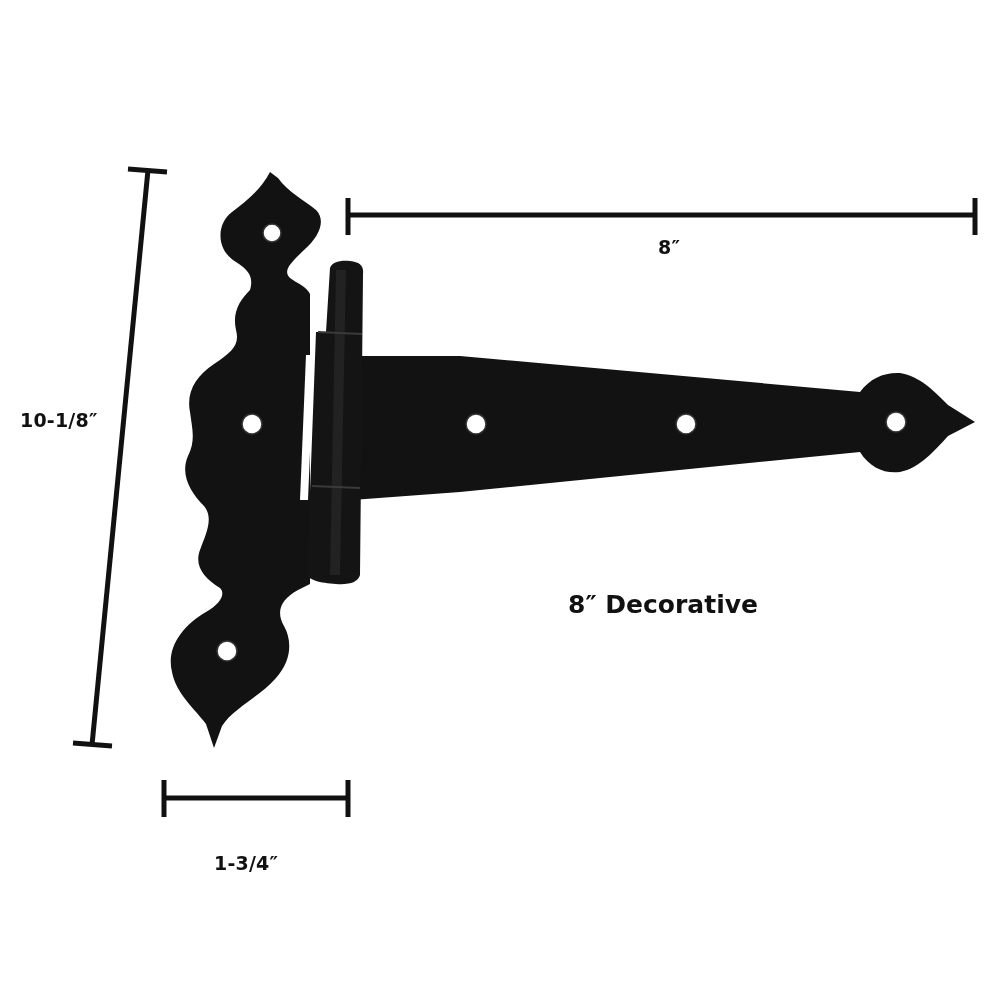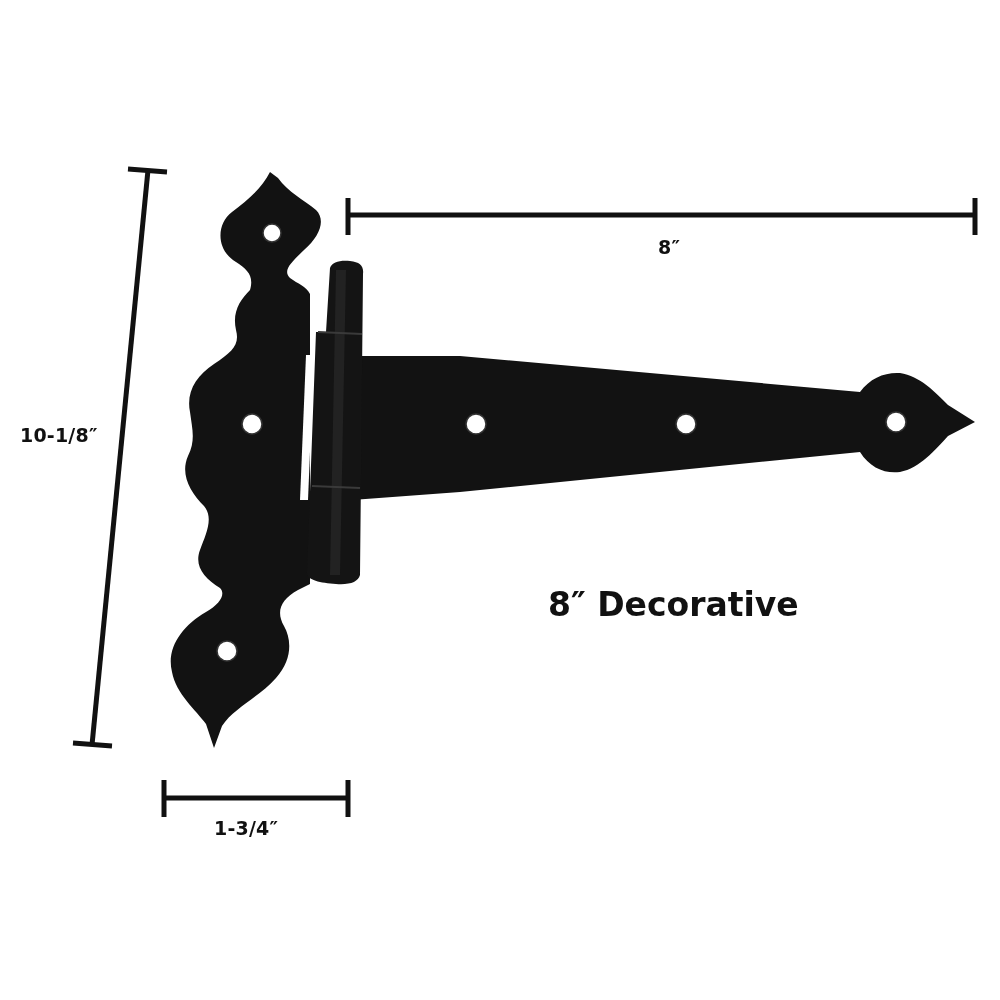--- a/index.html
+++ b/index.html
@@ -1,21 +1,21 @@
 <!DOCTYPE html>
 <html><head>
   <meta charset="utf-8">
   <style>
     html, body { margin: 0; padding: 0; background: #ffffff; }
     body { width: 1000px; height: 1000px; position: relative; overflow: hidden;
            font-family: "DejaVu Sans", sans-serif; }
     svg.diagram { position: absolute; left: 0; top: 0; width: 1000px; height: 1000px; }
     .label { position: absolute; color: #111111; font-weight: bold; white-space: nowrap; }
     .dim-label { font-size: 19px; letter-spacing: 0.2px; }
-    .title-label { font-size: 33px; text-align: center; line-height: 40px; }
+    .title-label { font-size: 25px; text-align: center; line-height: 40px; }
   </style>
 </head>
 <body>
 
 <svg class="diagram" viewBox="0 0 1000 1000" xmlns="http://www.w3.org/2000/svg">
 
   <g stroke="#111" stroke-width="5" stroke-linecap="butt">
     <line x1="148" y1="170" x2="92" y2="745"></line>
     <line x1="128" y1="169" x2="167" y2="172"></line>
     <line x1="73" y1="743" x2="112" y2="746"></line>
@@ -81,19 +81,19 @@
   <g>
     <path fill="#141414" d="M330 268 C332 262 340 260 350 261 C360 262 364 266 363 274 L360 575 C358 582 350 585 336 584 C320 583 306 580 307 572 L316 332 L326 332 Z"></path>
     <path fill="#2b2b2b" d="M336 270 L346 270 L340 575 L330 575 Z" opacity="0.6"></path>
     <line x1="318" y1="332" x2="362" y2="334" stroke="#3a3a3a" stroke-width="2"></line>
     <line x1="312" y1="486" x2="360" y2="488" stroke="#3a3a3a" stroke-width="2"></line>
   </g>
 </svg>
 
 <div class="label dim-label" style="left:658px; top:236px;">8″</div>
 
-<div class="label dim-label" style="left:20px; top:424px;">10-1/8″</div>
+<div class="label dim-label" style="left:20px; top:409px;">10-1/8″</div>
 
-<div class="label dim-label" style="left:214px; top:817px;">1-3/4″</div>
+<div class="label dim-label" style="left:214px; top:852px;">1-3/4″</div>
 
 <div class="label title-label" style="left:548px; top:585px; width:230px;">
   <div>8″ Decorative</div>
 </div>
 
 </body></html>

